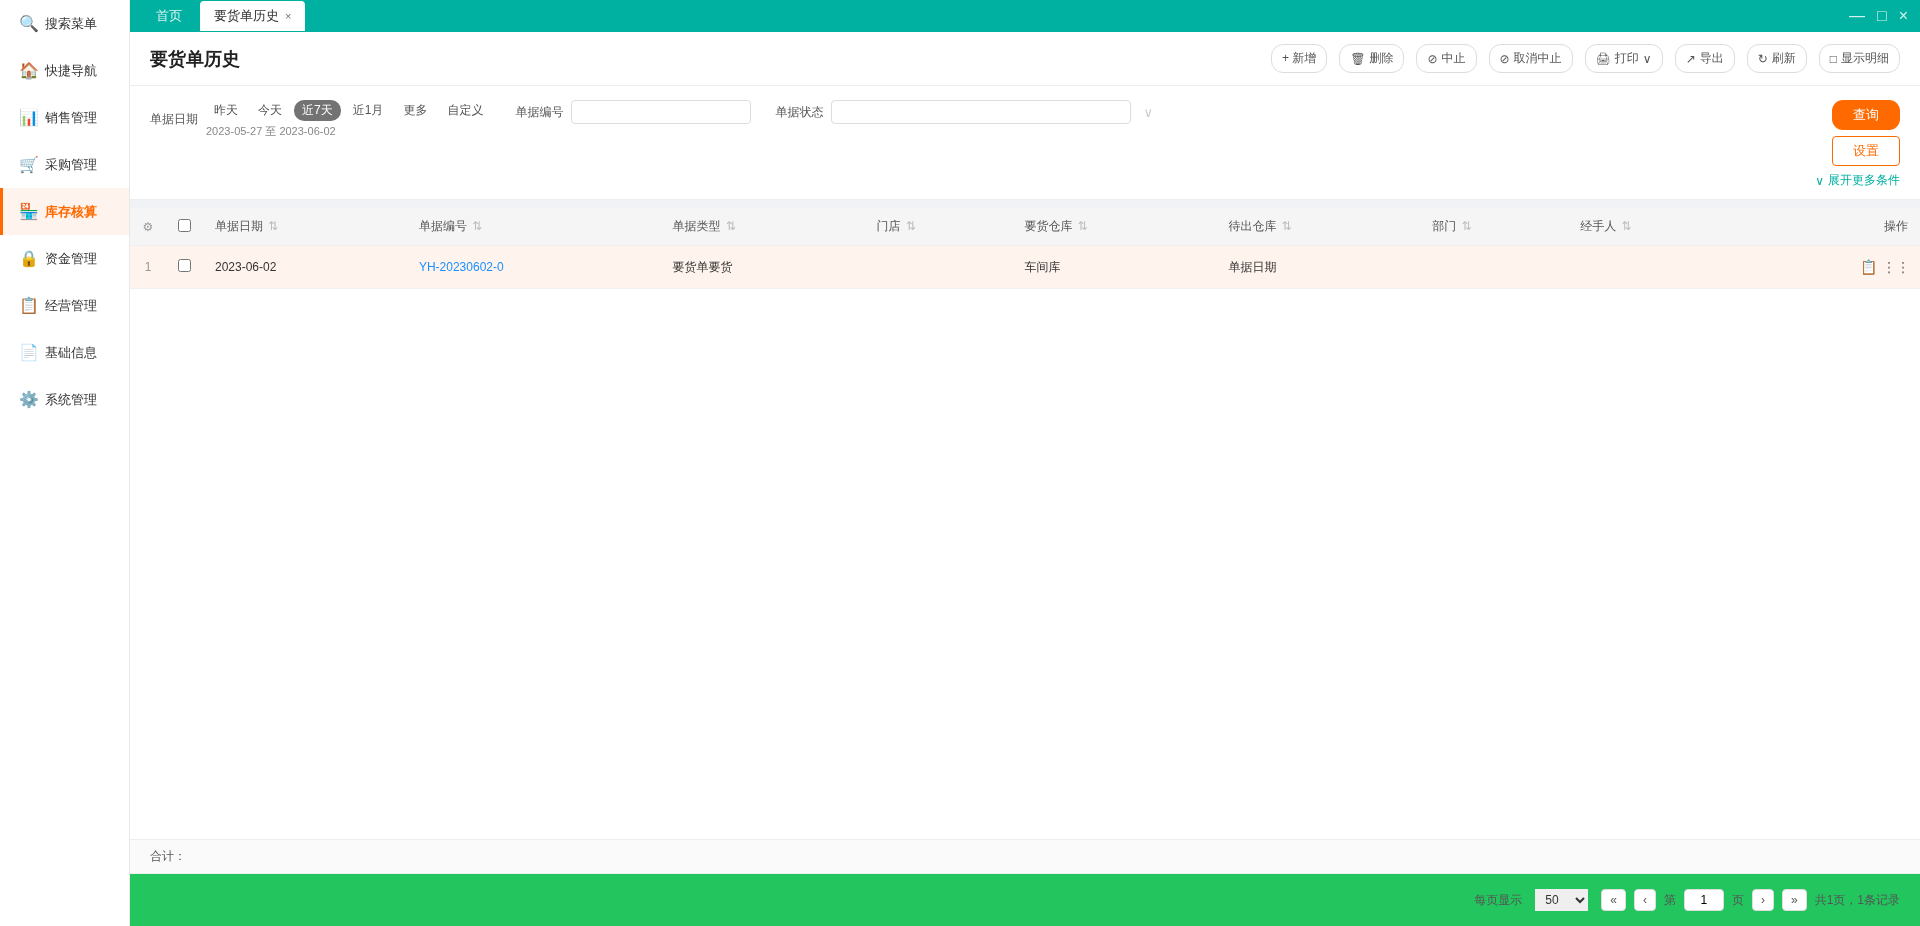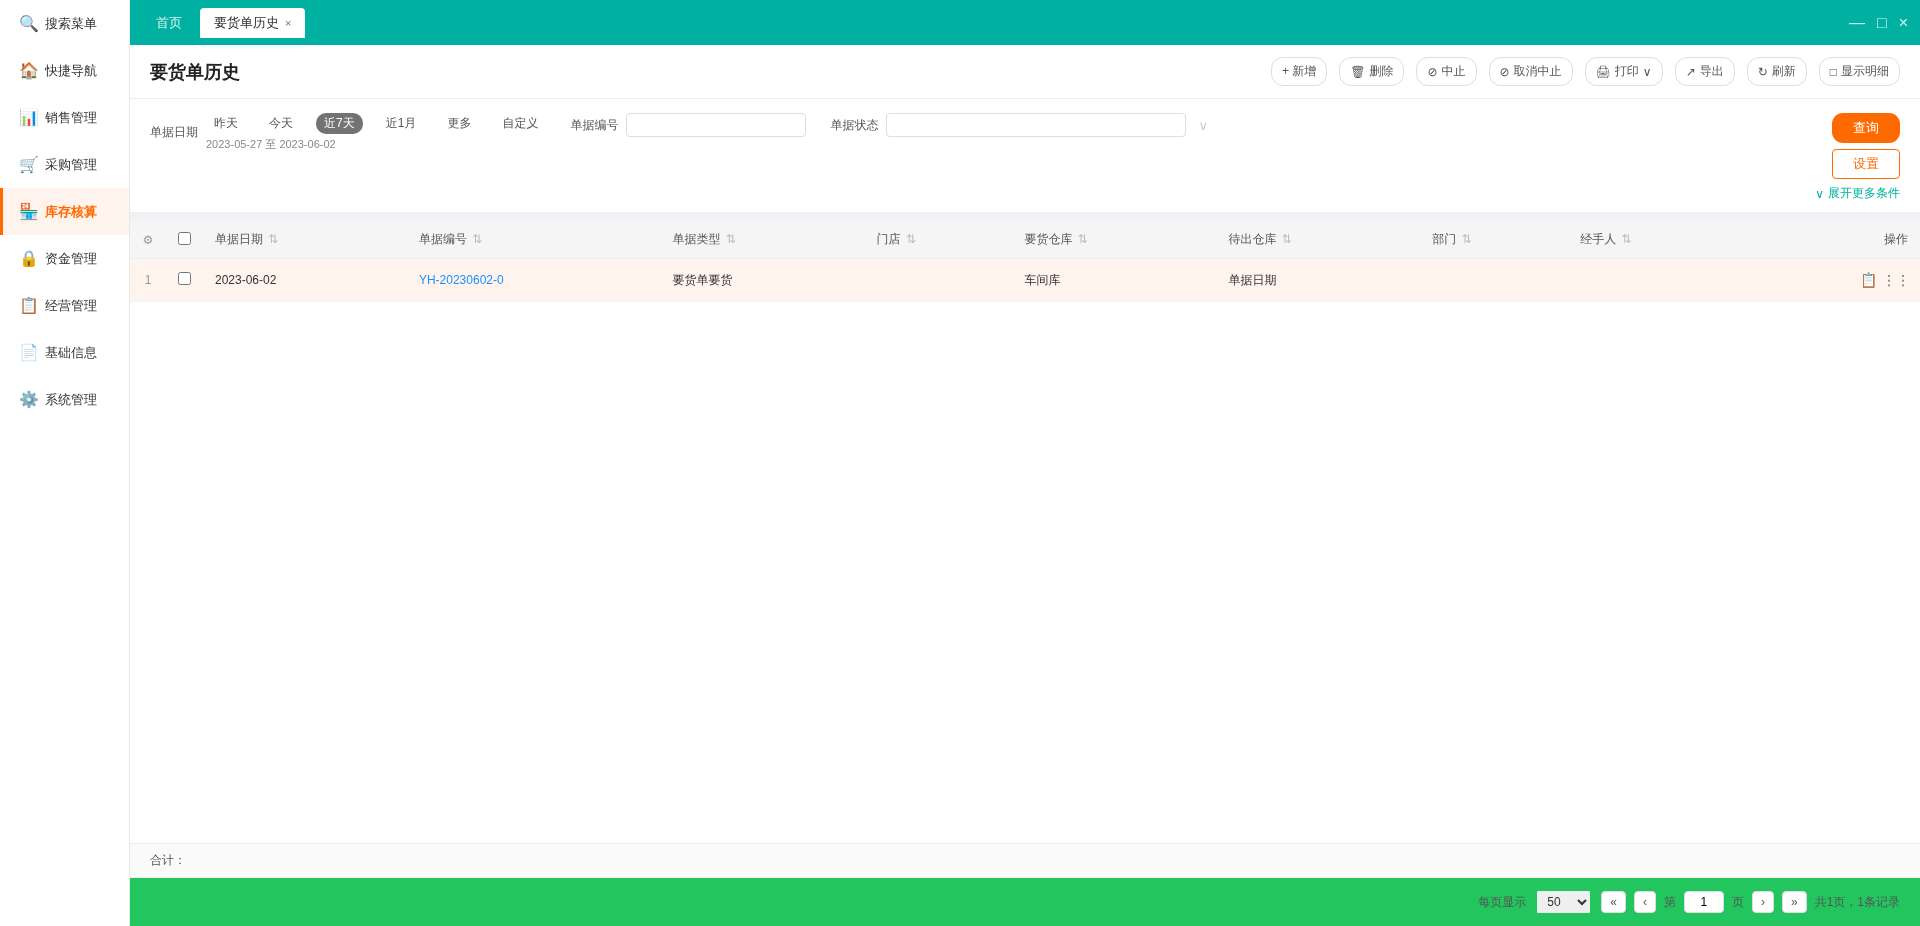--- a/index.html
+++ b/index.html
@@ -38,21 +38,21 @@
       display: flex;
       flex-direction: column;
       overflow: hidden;
     }
 
     
     .tabs-bar {
       background: #00b0a0;
       display: flex;
       align-items: center;
-      height: 45px;
+      height: 32px;
       padding: 0 12px;
       gap: 4px;
       flex-shrink: 0;
     }
     .tab {
       padding: 6px 14px;
       border-radius: 4px 4px 0 0;
       cursor: pointer;
       font-size: 13px;
       color: rgba(255,255,255,0.85);
@@ -112,21 +112,21 @@
       padding: 14px 20px 10px;
       border-bottom: 1px solid #eee;
       flex-shrink: 0;
     }
     .filter-group {
       display: flex;
       align-items: center;
       gap: 8px;
     }
     .filter-label { color: #555; font-size: 12px; white-space: nowrap; }
-    .filter-date-btns { display: flex; gap: 15px; }
+    .filter-date-btns { display: flex; gap: 4px; }
     .date-btn {
       padding: 2px 8px; border-radius: 10px; font-size: 12px;
       cursor: pointer; color: #555; background: transparent;
       border: none;
     }
     .date-btn.active {
       background: #737373; color: #fff; border-radius: 10px;
     }
     .date-range { font-size: 11px; color: #888; margin-top: 3px; }
     .filter-input {
@@ -199,21 +199,21 @@
       display: flex;
       align-items: center;
       justify-content: flex-end;
       gap: 8px;
       font-size: 12px;
       color: #555;
       border-top: 1px solid #eee;
       flex-shrink: 0;
     }
     .page-size-select {
-      border: 3px solid #22c55e; border-radius: 4px; padding: 3px 6px;
+      border: 5px solid #22c55e; border-radius: 4px; padding: 3px 6px;
       font-size: 12px; color: #333;
     }
     .page-btn {
       padding: 3px 8px; border: 1px solid #ddd; border-radius: 4px;
       cursor: pointer; background: #fff; color: #555; font-size: 12px;
     }
     .page-input {
       width: 40px; border: 1px solid #ddd; border-radius: 4px;
       text-align: center; padding: 3px 4px; font-size: 12px;
     }

